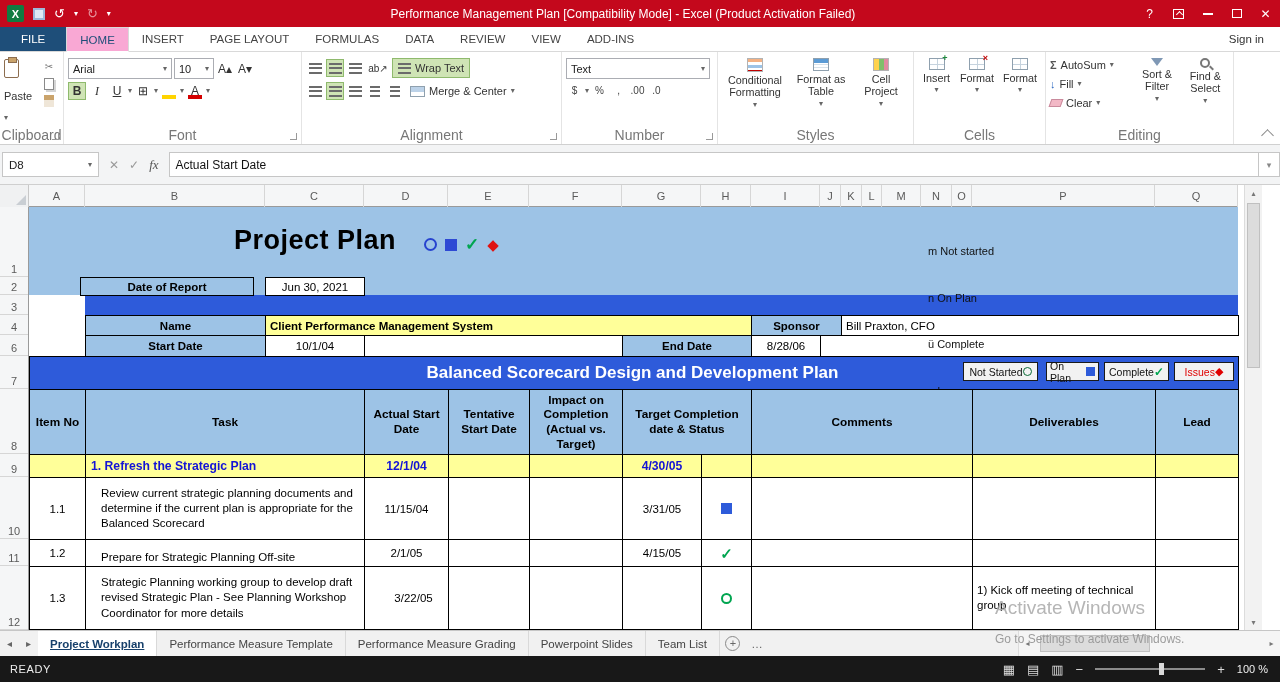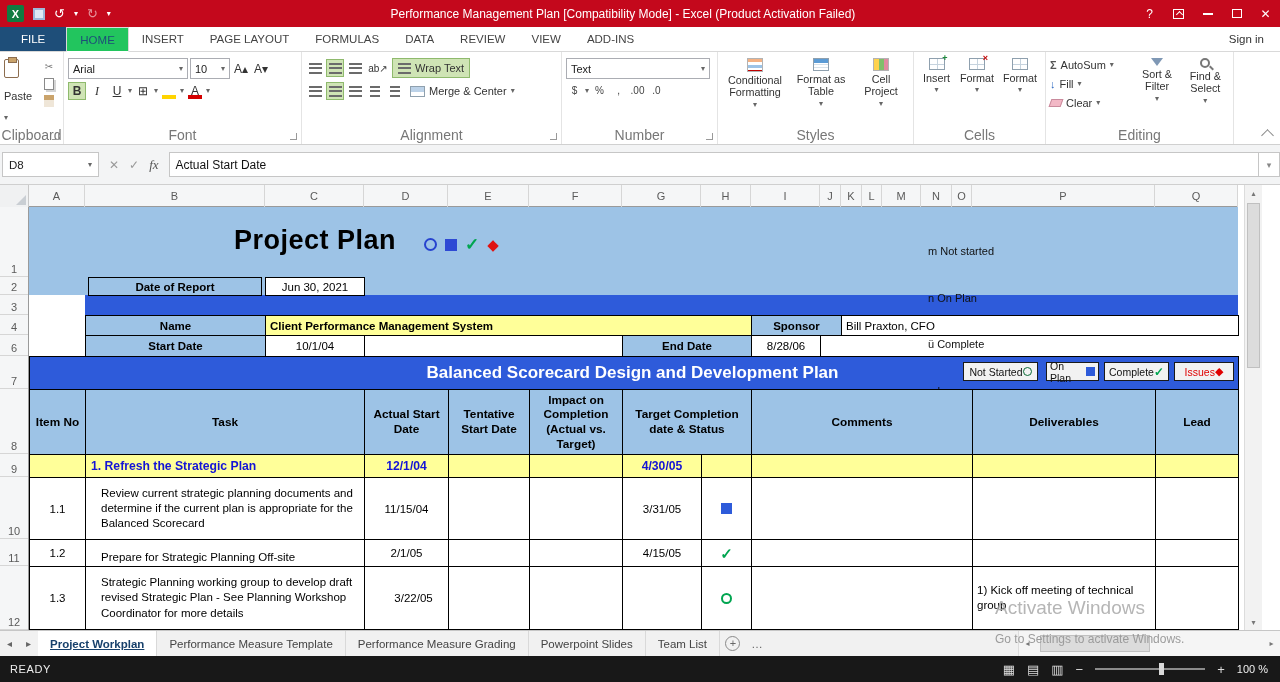--- a/index.html
+++ b/index.html
@@ -20,21 +20,21 @@
 .winbtn{width:29px;height:27px;display:flex;align-items:center;justify-content:center;font-size:12px}
 .ic-min{width:10px;height:2px;background:#fff}
 .ic-restore{width:10px;height:9px;border:1px solid #fff;box-shadow:2px -2px 0 -1px #c4081c,3px -3px 0 -2px #fff}
 .ic-ribbonopts{width:11px;height:10px;border:1px solid #fff;position:relative}
 .ic-ribbonopts::after{content:"";position:absolute;left:3px;top:2px;width:4px;height:4px;border-left:1px solid #fff;border-top:1px solid #fff;transform:rotate(45deg)}
 
 
 .tabsrow{position:absolute;left:0;top:27px;width:1280px;height:25px;background:#fff;border-bottom:1px solid #d9d9d9;display:flex;align-items:stretch;font-size:11.5px}
 .ftab{background:#1e4e79;color:#fff;padding:0 21px;display:flex;align-items:center}
 .rtab{padding:0 13px;display:flex;align-items:center;color:#444}
-.rtab.active{background:#22c55e;border:1px solid #d9d9d9;border-bottom:1px solid #fff;color:#1e4e79;margin-bottom:-1px}
+.rtab.active{background:#f9a8d4;border:1px solid #d9d9d9;border-bottom:1px solid #fff;color:#1e4e79;margin-bottom:-1px}
 .signin{margin-left:auto;padding:0 16px;display:flex;align-items:center;color:#333}
 
 
 .ribbon{position:absolute;left:0;top:52px;width:1280px;height:93px;background:#fff;border-bottom:1px solid #d0d0d0;display:flex}
 .rgroup{position:relative;border-right:1px solid #e4e4e4;padding:3px 4px 15px;flex:none}
 .glabel{position:absolute;bottom:1px;left:0;right:0;text-align:center;font-size:14px;color:#777}
 .launcher{position:absolute;bottom:4px;right:4px;width:7px;height:7px;border-right:1px solid #999;border-bottom:1px solid #999}
 .rrow{display:flex;align-items:center;gap:2px;margin-top:3px}
 .combo{height:21px;border:1px solid #abadb3;background:#fff;display:flex;align-items:center;justify-content:space-between;padding:0 4px;font-size:11px;color:#222}
 .caret{font-size:8px;color:#666;line-height:1}
@@ -207,21 +207,21 @@
               <span class="ic-painter"></span>
             </span>
         </div>
       </div>
       <span class="glabel">Clipboard</span>
       <span class="launcher"></span>
     </div>
 
     <div class="rgroup" style="width:238px">
       <div class="rrow">
-        <div class="combo" style="width:120px">
+        <div class="combo" style="width:104px">
           <span>Arial</span>
           <span class="caret">▾</span>
         </div>
         <div class="combo" style="width:40px">
           <span>10</span>
           <span class="caret">▾</span>
         </div>
         <span class="tbtn">A▴</span>
         <span class="tbtn">A▾</span>
       </div>
@@ -446,21 +446,21 @@
         <span class="glyph-diamond">◆</span>
       </div>
 
       <div class="statuskey" style="left:928px;top:6px">
         <div>m Not started</div>
         <div>n On Plan</div>
         <div>ü Complete</div>
         <div>u Issues</div>
       </div>
 
-      <div class="c lb bold ctr" style="left:88px;top:70px;width:174px;height:19px">Date of Report</div>
+      <div class="c lb bold ctr" style="left:80px;top:70px;width:174px;height:19px">Date of Report</div>
       <div class="c ctr" style="left:265px;top:70px;width:100px;height:19px">Jun 30, 2021</div>
 
       <div class="c lb bold ctr" style="left:85px;top:108px;width:181px;height:21px">Name</div>
       <div class="c yl bold leftpad" style="left:265px;top:108px;width:487px;height:21px">Client Performance Management System</div>
       <div class="c lb bold ctr" style="left:751px;top:108px;width:91px;height:21px">Sponsor</div>
       <div class="c leftpad" style="left:841px;top:108px;width:398px;height:21px">Bill Praxton, CFO</div>
 
       <div class="c lb bold ctr" style="left:85px;top:128px;width:181px;height:22px">Start Date</div>
       <div class="c ctr" style="left:265px;top:128px;width:100px;height:22px">10/1/04</div>
       <div class="c" style="left:364px;top:128px;width:259px;height:22px"></div>

